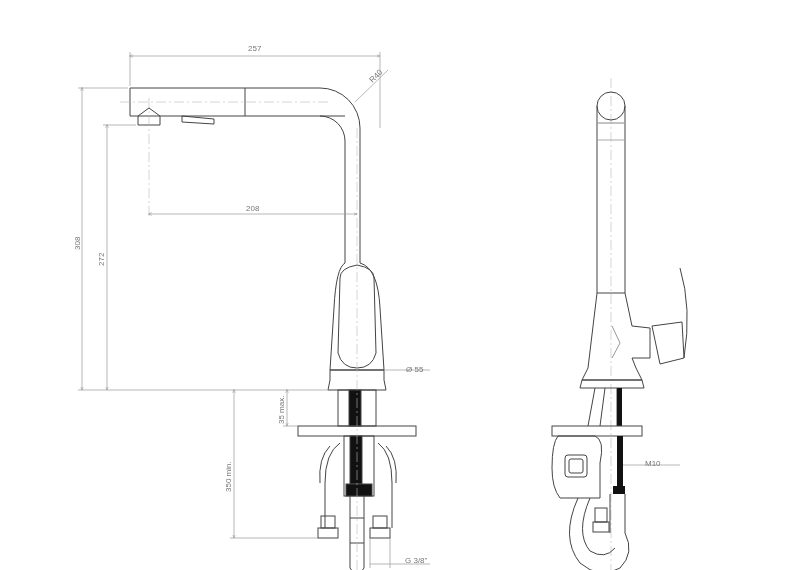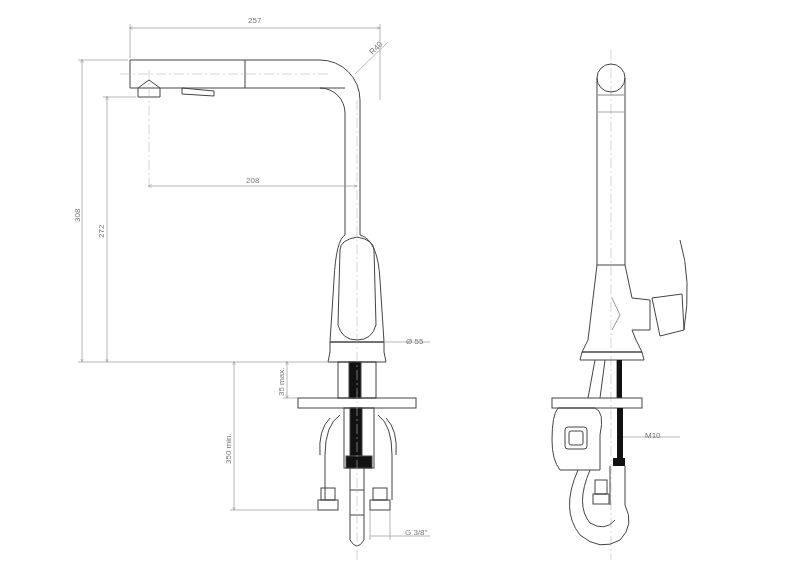--- a/index.html
+++ b/index.html
@@ -1,17 +1,17 @@
 <!DOCTYPE html>
 <html><head>
 <meta charset="utf-8">
 <style>
   html, body { margin:0; padding:0; background:#ffffff; }
   body { width:800px; height:570px; overflow:hidden; font-family:"Liberation Sans", sans-serif; }
-  #stage { position:relative; width:800px; height:486px; }
+  #stage { position:relative; width:800px; height:486px;margin-top:28px; }
   svg { position:absolute; left:0; top:0; }
   .dim-text { font-family:"Liberation Sans", sans-serif; font-size:8px; fill:#777; }
 </style>
 </head>
 <body>
 
 <div id="stage">
 <svg width="800" height="570" viewBox="0 0 800 570">
   <defs>
     <marker id="arr" markerWidth="6" markerHeight="6" refX="5" refY="3" orient="auto">

